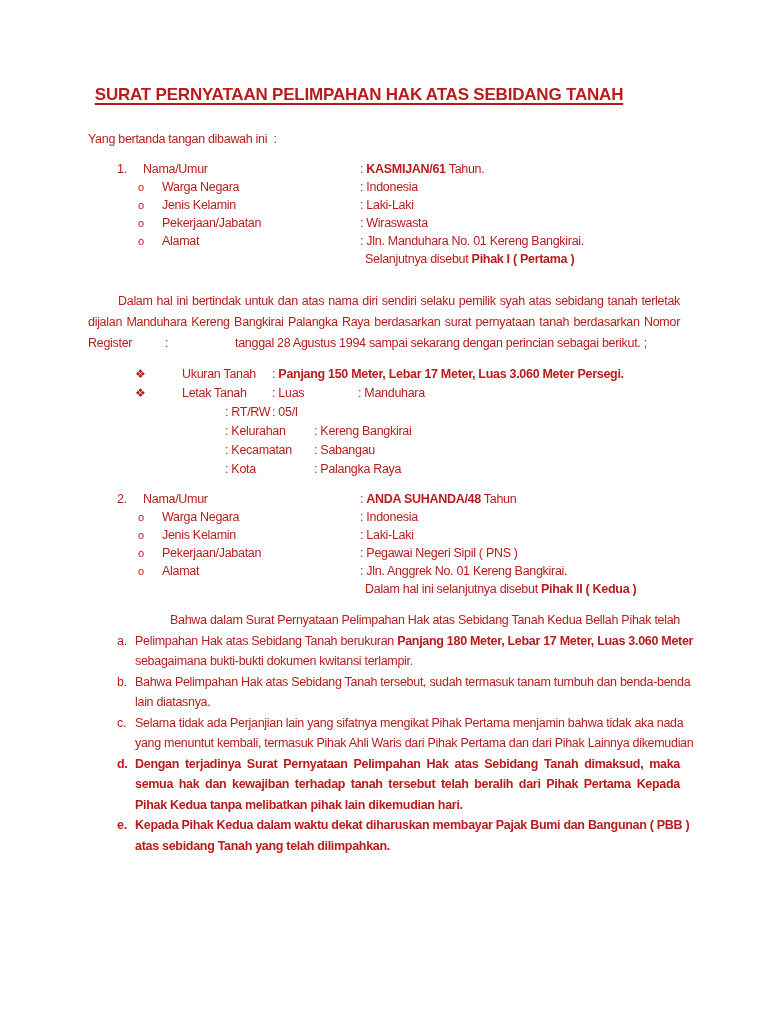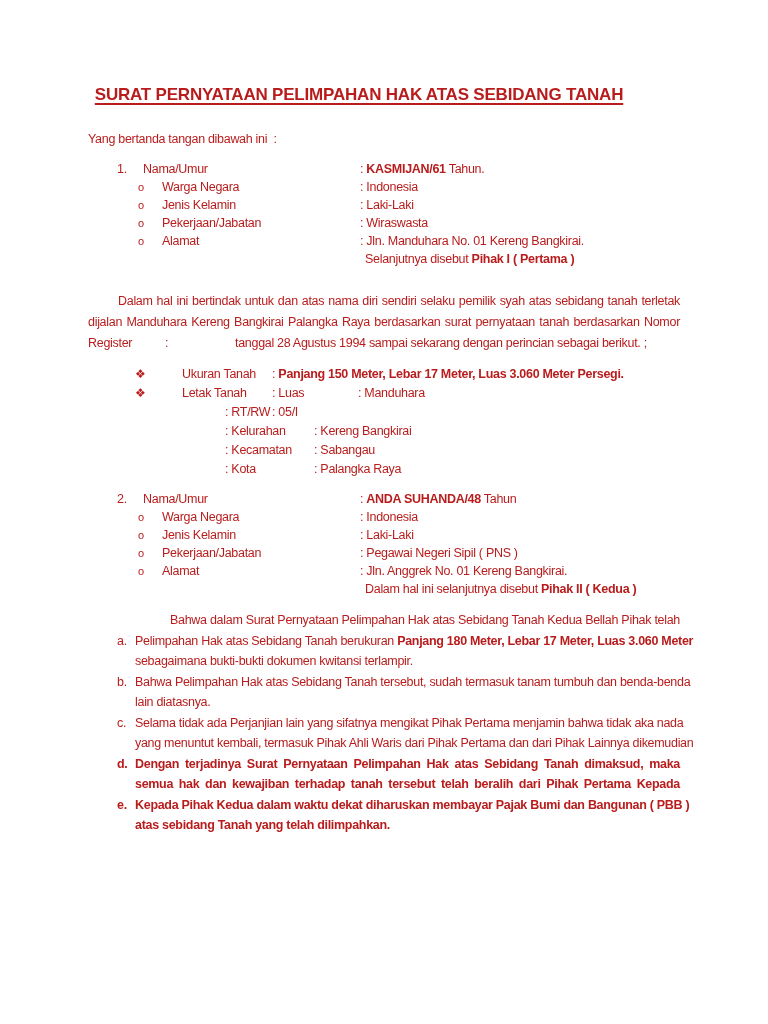--- a/index.html
+++ b/index.html
@@ -187,20 +187,21 @@
         <div class="tbody">
             <div class="tline just">Selama tidak ada Perjanjian lain yang sifatnya mengikat Pihak Pertama menjamin bahwa tidak aka nada</div>
             <div class="tline just">yang menuntut kembali, termasuk Pihak Ahli Waris dari Pihak Pertama dan dari Pihak Lainnya dikemudian</div>
           </div>
       </div>
       <div class="term" style="font-weight: 700;">
         <span class="tletter">d.</span>
         <div class="tbody">
             <div class="tline just">Dengan terjadinya Surat Pernyataan Pelimpahan Hak atas Sebidang Tanah dimaksud, maka</div>
             <div class="tline just">semua hak dan kewajiban terhadap tanah tersebut telah beralih dari Pihak Pertama Kepada</div>
+            <div class="tline">Pihak Kedua tanpa melibatkan pihak lain dikemudian hari.</div>
           </div>
       </div>
       <div class="term" style="font-weight: 700;">
         <span class="tletter">e.</span>
         <div class="tbody">
             <div class="tline just">Kepada Pihak Kedua dalam waktu dekat diharuskan membayar Pajak Bumi dan Bangunan ( PBB )</div>
             <div class="tline">atas sebidang Tanah yang telah dilimpahkan.</div>
           </div>
       </div>
     </section>

